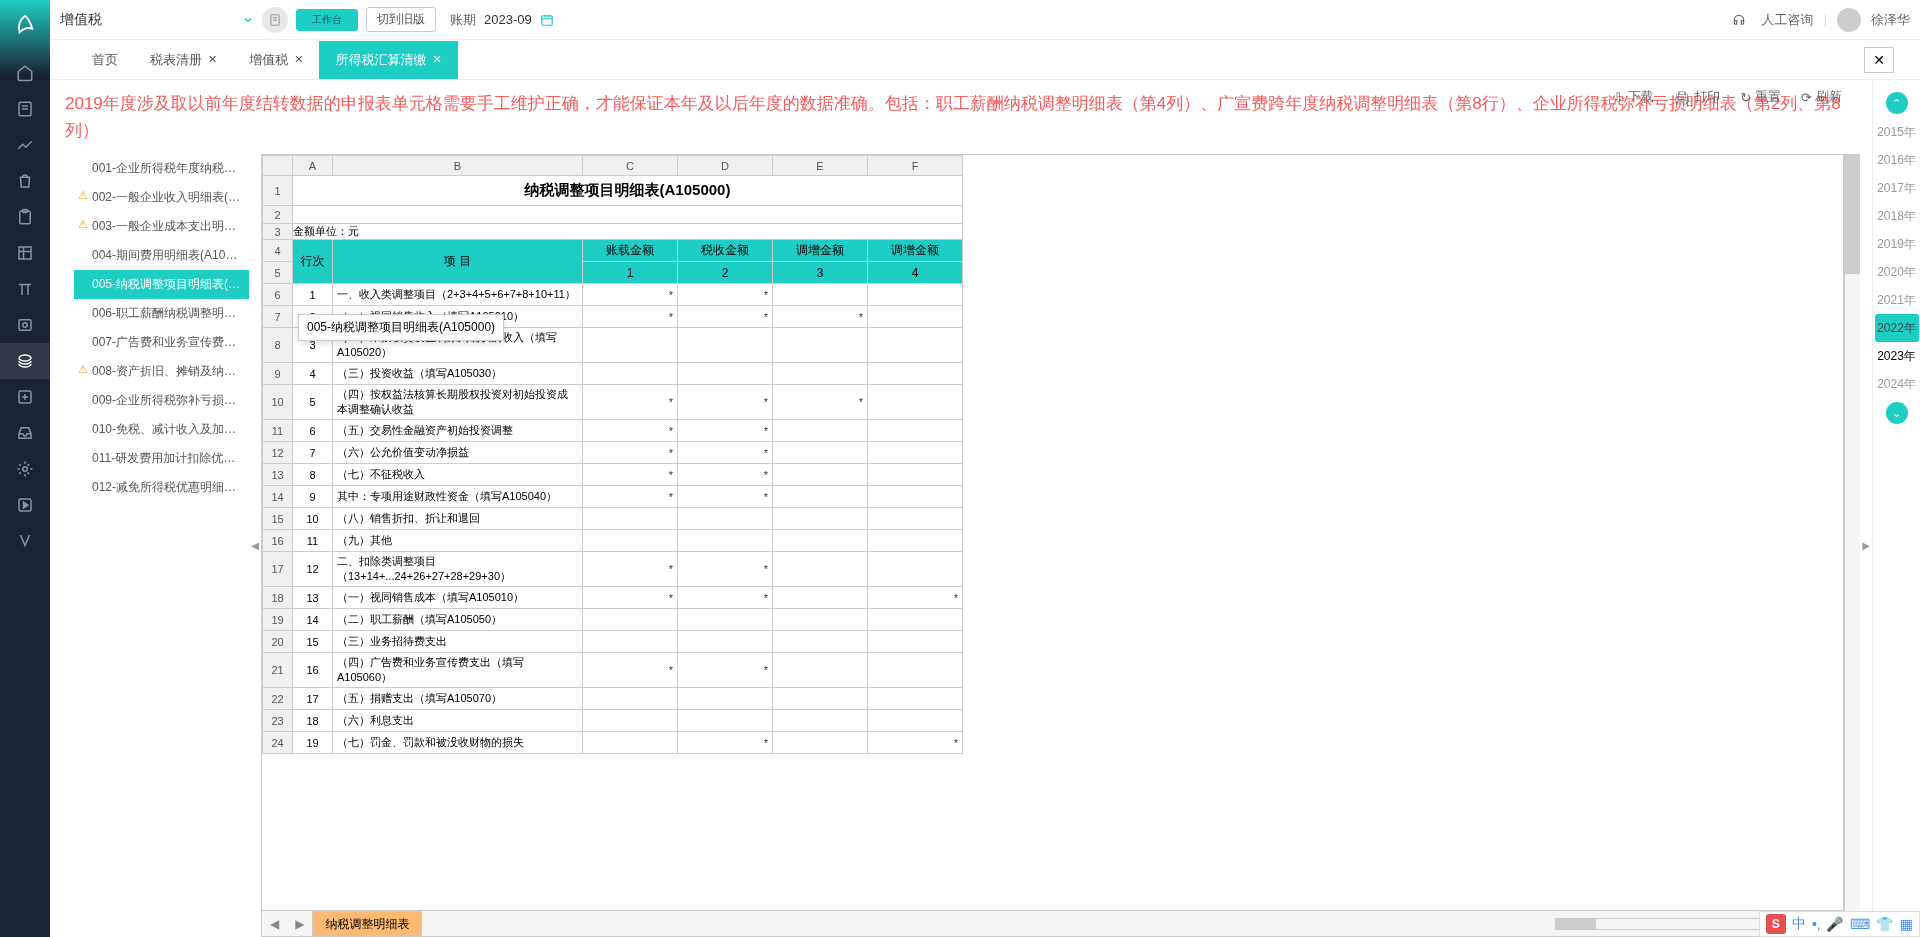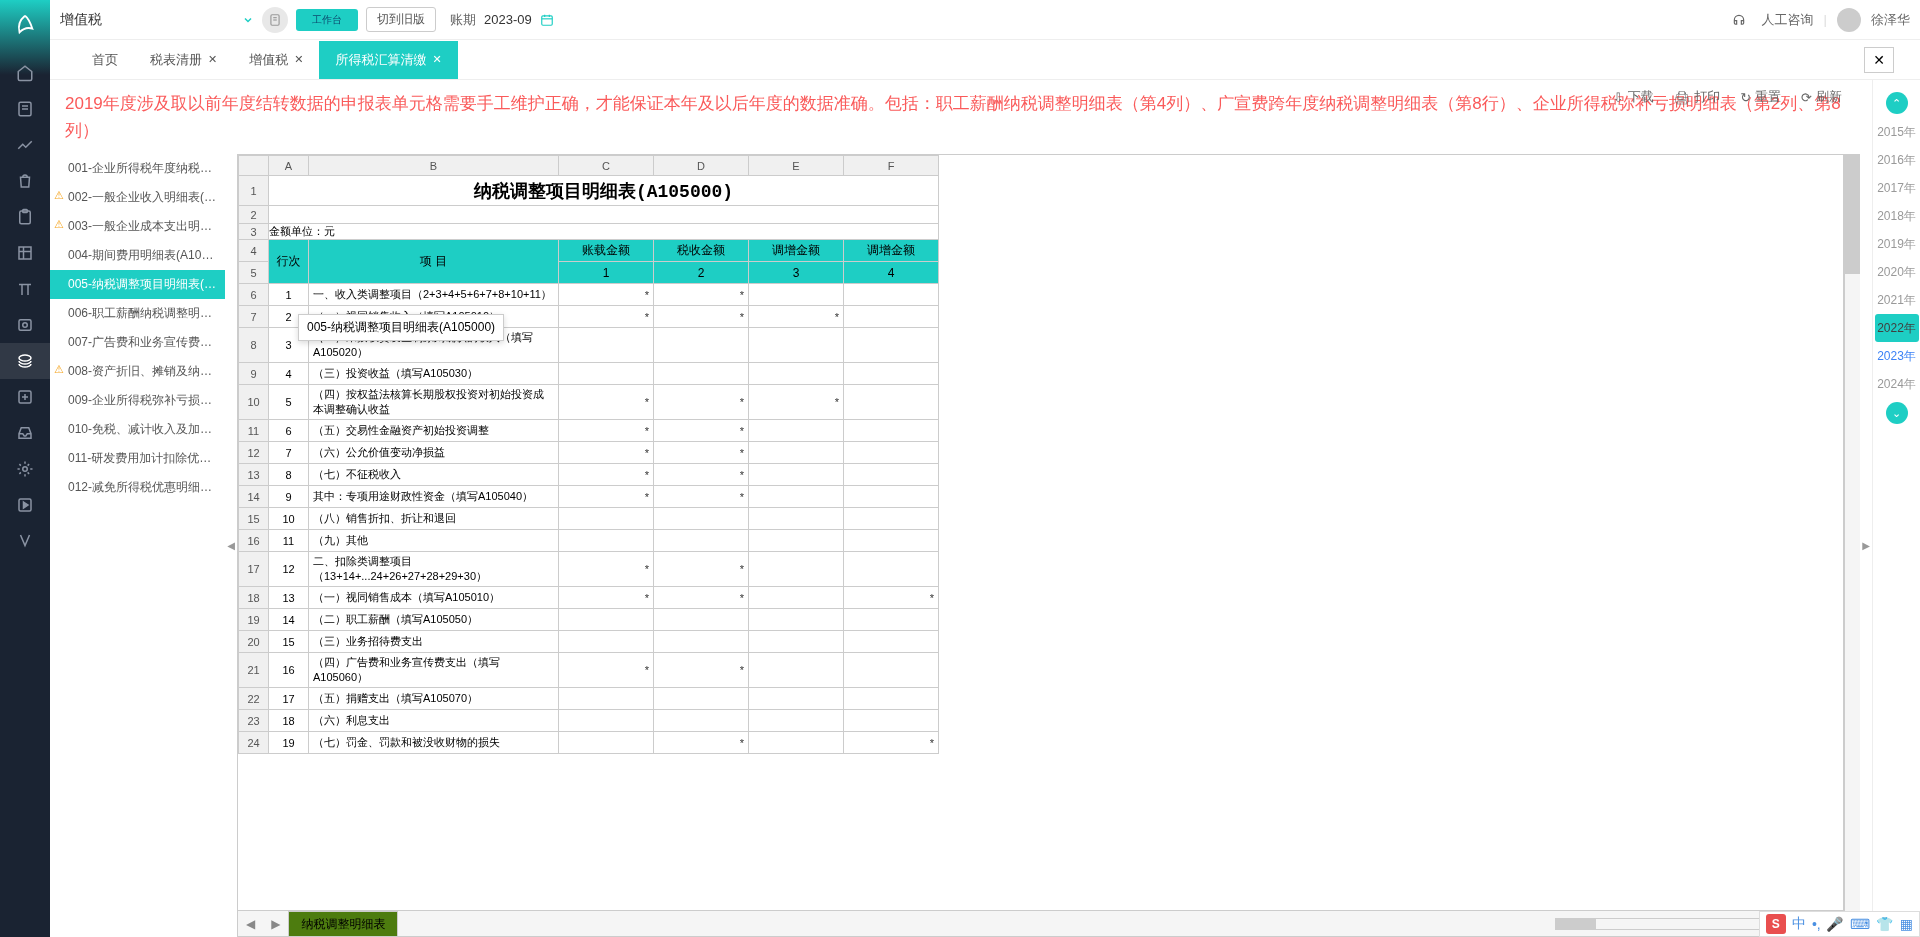--- a/index.html
+++ b/index.html
@@ -21,47 +21,47 @@
 .tab { padding: 10px 16px; color: #555; cursor: pointer; display: flex; align-items: center; gap: 6px; }
 .tab.active { background: #1ecec4; color: #fff; }
 .tab-close { font-size: 11px; }
 .tabbar-close { margin-left: auto; padding: 4px 8px; border: 1px solid #ccc; cursor: pointer; font-size: 14px; }
 .content { flex: 1; display: flex; position: relative; overflow: hidden; }
 .warning-bar { padding: 10px 15px; color: #fa5a5a; font-size: 17px; line-height: 1.6; }
 .toolbar-right { position: absolute; top: 8px; right: 30px; display: flex; gap: 20px; font-size: 13px; color: #666; }
 .toolbar-right span { cursor: pointer; display: flex; align-items: center; gap: 4px; }
 .body-area { flex: 1; display: flex; flex-direction: column; }
 .workspace { flex: 1; display: flex; overflow: hidden; }
-.tree-panel { width: 175px; flex-shrink: 0; overflow: hidden; font-size: 12px; }
+.tree-panel { width: 175px; flex-shrink: 0; overflow: hidden; font-size: 12px; margin-left: 24px; }
 .tree-item { padding: 6px 8px 6px 18px; color: #555; cursor: pointer; white-space: nowrap; overflow: hidden; text-overflow: ellipsis; position: relative; }
 .tree-item.active { background: #1ecec4; color: #fff; }
 .tree-item .warn { position: absolute; left: 4px; color: #f5a623; font-size: 11px; }
 .tooltip { position: absolute; left: 248px; top: 234px; background: #fff; border: 1px solid #ccc; padding: 4px 8px; font-size: 12px; box-shadow: 0 2px 6px rgba(0,0,0,0.15); z-index: 100; text-align: center; }
 .collapse-handle { width: 12px; display: flex; align-items: center; justify-content: center; color: #999; cursor: pointer; font-size: 10px; }
 .spreadsheet { flex: 1; display: flex; flex-direction: column; border: 1px solid #ccc; overflow: hidden; }
 .sheet-grid { flex: 1; overflow: auto; position: relative; }
 .grid-table { border-collapse: collapse; font-size: 12px; }
 .grid-table th, .grid-table td { border: 1px solid #ccc; padding: 0; }
 .col-hdr { background: #f0f0f0; text-align: center; font-weight: normal; color: #555; height: 20px; font-size: 11px; }
 .row-hdr { background: #f0f0f0; text-align: center; width: 30px; color: #555; font-size: 11px; }
-.title-cell { text-align: center; font-size: 18px; font-weight: bold; height: 30px; font-family: Liberation Mono, monospace; }
+.title-cell { text-align: center; font-size: 15px; font-weight: bold; height: 30px; }
 .unit-cell { padding-right: 6px !important; font-size: 11px; }
 .hdr-cell { background: #1ecec4; color: #000; text-align: center; font-size: 12px; height: 22px; }
 .data-cell { height: 22px; padding: 2px 4px !important; font-size: 11px; }
 .data-cell.num { text-align: center; }
 .data-cell.txt { text-align: left; }
 .data-cell.tall { height: 34px; }
 .data-cell.star { text-align: right; color: #333; }
 .sheet-tabs { height: 26px; display: flex; align-items: center; border-top: 1px solid #ccc; background: #f5f5f5; font-size: 12px; }
 .sheet-nav { padding: 0 8px; color: #888; cursor: pointer; }
-.sheet-tab { padding: 4px 12px; border: 1px solid #ccc; border-bottom: none; background: #4d7c0f; margin-bottom: -1px; cursor: pointer; }
+.sheet-tab { padding: 4px 12px; border: 1px solid #ccc; border-bottom: none; background: #fdba74; margin-bottom: -1px; cursor: pointer; }
 .year-panel { width: 48px; background: #fff; border-left: 1px solid #eee; display: flex; flex-direction: column; align-items: center; padding-top: 8px; gap: 0; font-size: 12px; }
 .year-btn { width: 44px; height: 28px; display: flex; align-items: center; justify-content: center; color: #999; cursor: pointer; }
 .year-btn.active { background: #1ecec4; color: #404040; border-radius: 3px; }
-.year-btn.dark { color: #3b82f6; }
+.year-btn.dark { color: #000000; }
 .year-scroll { width: 22px; height: 22px; border-radius: 50%; background: #1ecec4; color: #fff; display: flex; align-items: center; justify-content: center; cursor: pointer; margin: 4px 0; font-size: 11px; }
 .ime-bar { position: fixed; bottom: 0; right: 0; display: flex; align-items: center; gap: 6px; background: #fff; padding: 2px 6px; font-size: 13px; border: 1px solid #ddd; }
 .ime-icon { width: 20px; height: 20px; background: #e94f4f; color: #fff; display: flex; align-items: center; justify-content: center; border-radius: 3px; font-weight: bold; font-size: 12px; }
 .ime-item { color: #4a90e2; cursor: pointer; font-size: 14px; }
 svg { display: block; }
 </style>
 </head>
 <body>
 
 <div class="app">

